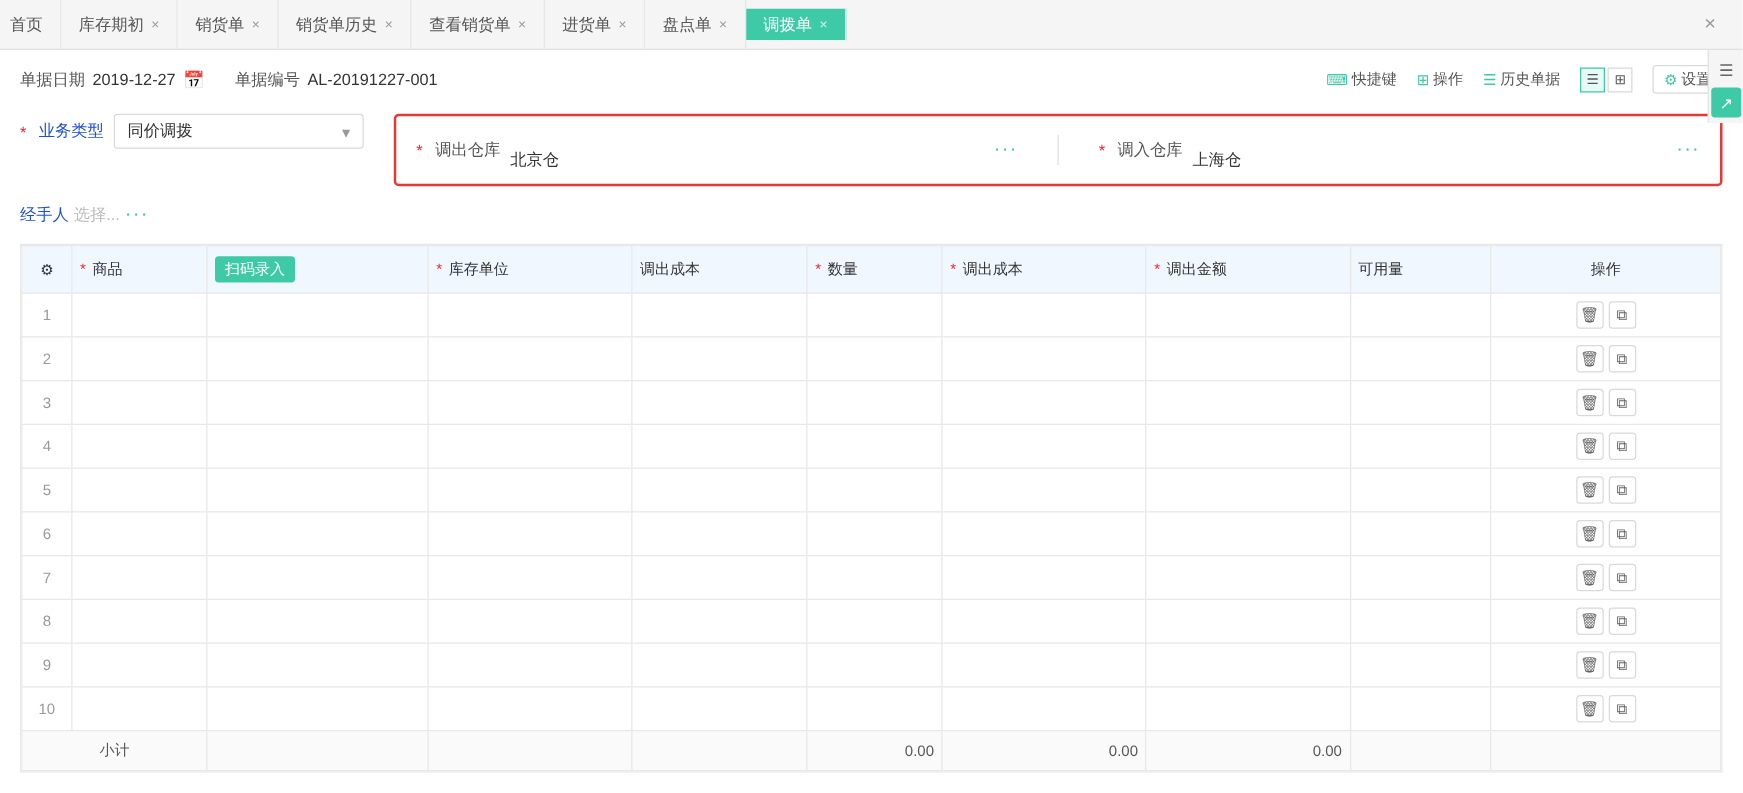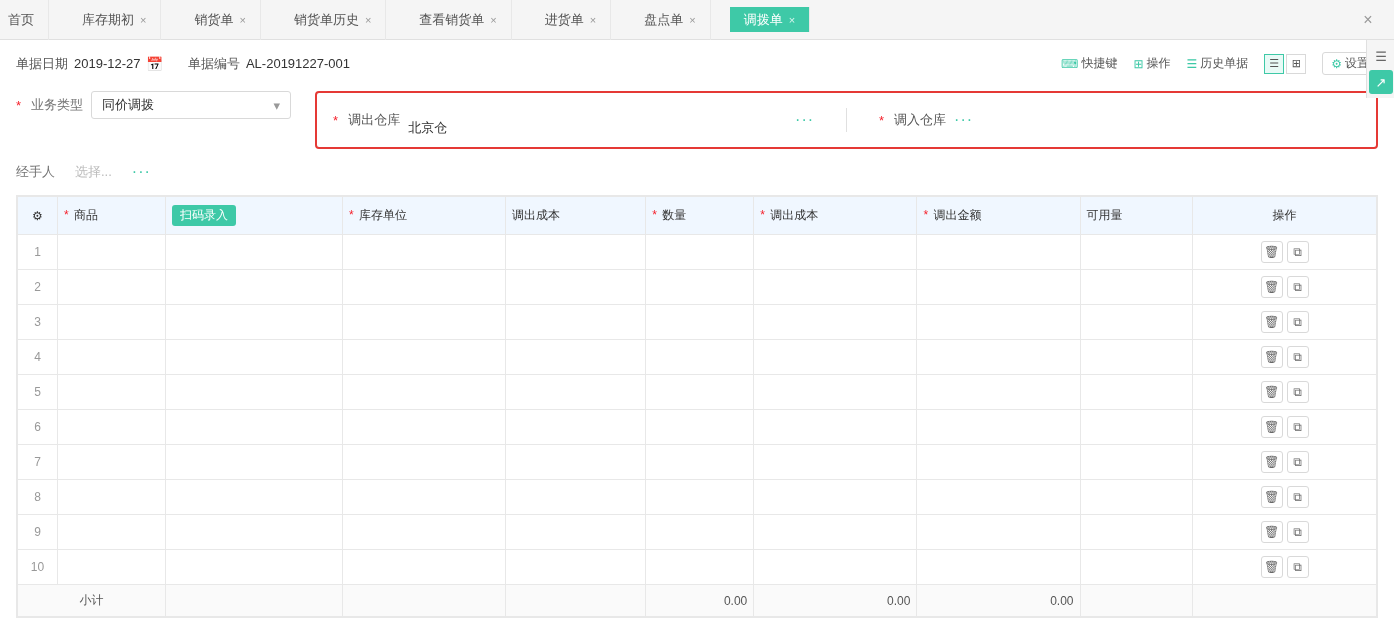--- a/index.html
+++ b/index.html
@@ -3,21 +3,20 @@
   <meta charset="utf-8">
   <style>
     * { box-sizing: border-box; margin: 0; padding: 0; }
     body { font-family: "Microsoft YaHei", "PingFang SC", sans-serif; font-size: 13px; background: #fff; color: #333; overflow: hidden; }
 
     
     .tab-bar {
       display: flex; align-items: center; height: 40px;
       background: #f5f5f5; border-bottom: 1px solid #e0e0e0;
       padding: 0 8px;
-      gap: 19px;
     }
     .tab-item {
       display: flex; align-items: center; padding: 0 14px; height: 40px;
       cursor: pointer; font-size: 13px; color: #555; white-space: nowrap;
       border-right: 1px solid #e8e8e8; position: relative;
     }
     .tab-item:first-child { padding-left: 0; }
     .tab-item.active {
       background: #3ec9a7; color: #fff; height: 25px;
     }
@@ -57,21 +56,21 @@
     .btn-setting {
       display: flex; align-items: center; gap: 3px;
       border: 1px solid #d9d9d9; padding: 2px 8px; border-radius: 3px;
       background: #fff; cursor: pointer; font-size: 12px; color: #555;
     }
     .btn-setting .gear { color: #3ec9a7; }
 
     
     .form-section { display: flex; align-items: flex-start; gap: 24px; margin-bottom: 14px; }
     .form-row { display: flex; align-items: center; gap: 8px; }
-    .form-label { color: #737373; }
+    .form-label { color: #1d4ed8; }
     .required { color: #f5222d; margin-right: 2px; }
     .form-select {
       display: flex; align-items: center; gap: 6px;
       border: 1px solid #d9d9d9; border-radius: 3px; padding: 4px 10px;
       min-width: 200px; cursor: pointer; background: #fff;
     }
     .form-select-value { flex: 1; }
     .form-select-arrow { color: #999; }
     .form-dots { color: #3ec9a7; cursor: pointer; font-size: 16px; letter-spacing: 1px; }
 
@@ -79,21 +78,21 @@
     .warehouse-box {
       border: 2px solid #e53935; border-radius: 4px; padding: 10px 16px;
       display: flex; align-items: center; gap: 32px; flex: 1;
     }
     .warehouse-field { display: flex; align-items: center; gap: 8px; flex: 1; }
     .warehouse-field-label { color: #555; white-space: nowrap; }
     .warehouse-field-value { color: #333; flex: 1; margin-top: 16px; }
     .warehouse-divider { width: 1px; height: 24px; background: #e0e0e0; }
 
     
-    .person-row { display: flex; align-items: center; gap: 20px; margin-bottom: 14px; }
+    .person-row { display: flex; align-items: center; gap: 4px; margin-bottom: 14px; }
     .person-placeholder { color: #bbb; }
 
     
     .table-container { overflow-x: auto; border: 1px solid #e8e8e8; }
     table { width: 100%; border-collapse: collapse; font-size: 12px; }
     table thead tr { background: #f0f7ff; }
     table thead th {
       padding: 8px 6px; text-align: left; border: 1px solid #e8e8e8;
       color: #333; font-weight: normal; white-space: nowrap;
     }
@@ -219,20 +218,21 @@
       <div class="warehouse-field">
         <span class="required">*</span>
         <span class="warehouse-field-label">调出仓库</span>
         <span class="warehouse-field-value">北京仓</span>
         <span class="form-dots">···</span>
       </div>
       <div class="warehouse-divider"></div>
       <div class="warehouse-field">
         <span class="required">*</span>
         <span class="warehouse-field-label">调入仓库</span>
+        <span class="warehouse-field-value">上海仓</span>
         <span class="form-dots">···</span>
       </div>
     </div>
   </div>
 
   <div class="person-row">
     <span class="form-label">经手人</span>
     <span class="person-placeholder">选择...</span>
     <span class="form-dots">···</span>
   </div>

